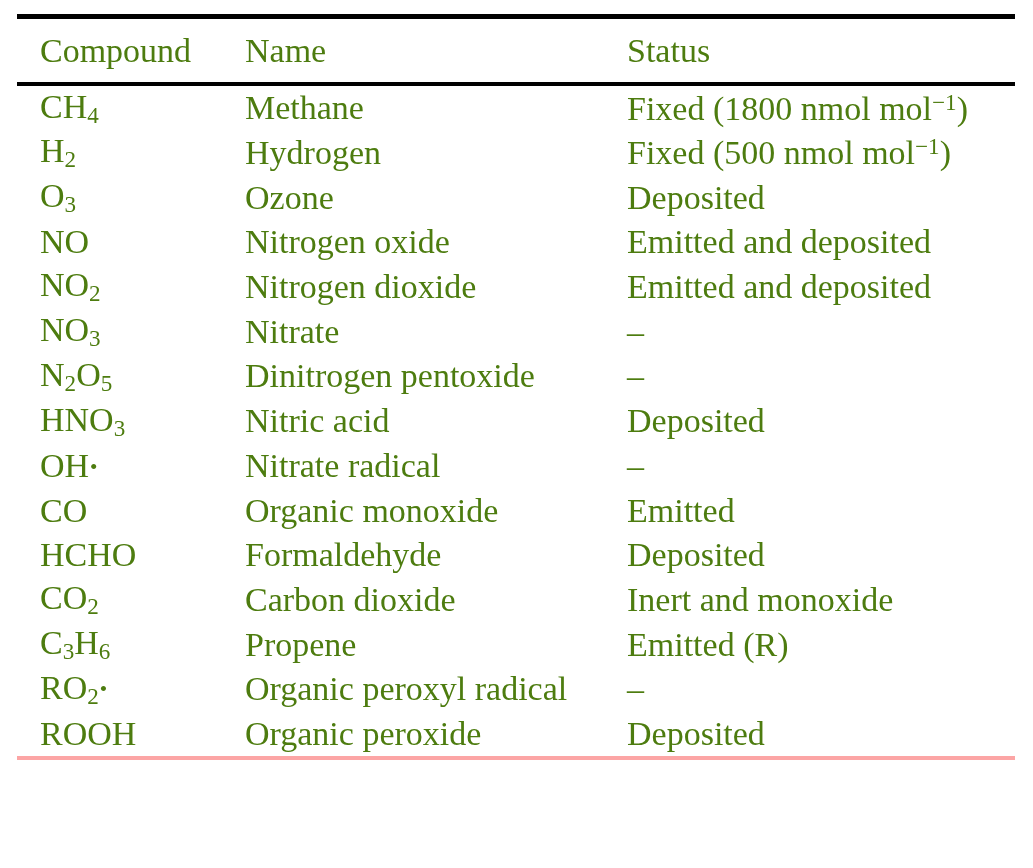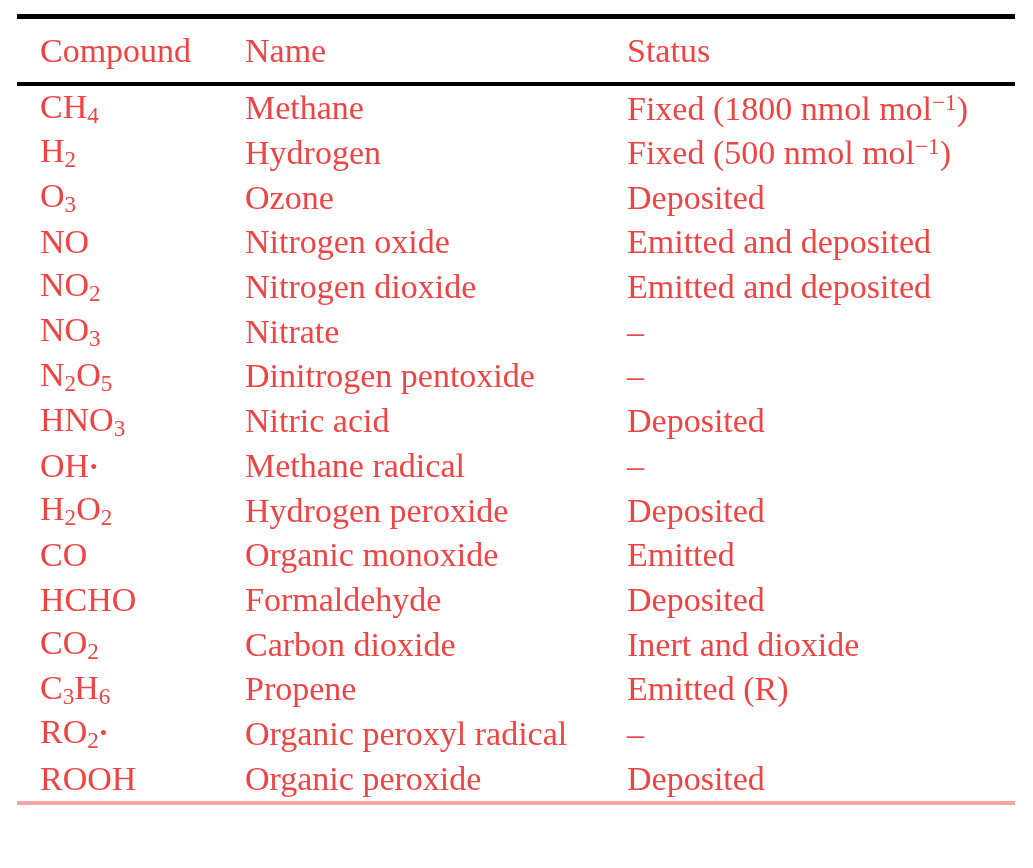--- a/index.html
+++ b/index.html
@@ -17,21 +17,21 @@
     overflow: hidden;
   }
   .tbl {
     position: absolute;
     left: 17px;
     top: 14px;
     width: 998px;
     border-collapse: collapse;
     table-layout: fixed;
     font-size: 34px;
-    color: #ef4444;
+    color: #4d7c0f;
   }
   .tbl col.c1 { width: 228px; }
   .tbl col.c2 { width: 382px; }
   .tbl col.c3 { width: 388px; }
   .tbl thead tr {
     border-top: 5px solid #000000;
     border-bottom: 4px solid #000000;
   }
   .tbl tbody {
     border-bottom: 4px solid #fca5a5;
@@ -122,42 +122,37 @@
           <td><span>Dinitrogen pentoxide</span></td>
           <td><span>–</span></td>
         </tr>
         <tr>
           <td><span>HNO</span><span class="sub">3</span></td>
           <td><span>Nitric acid</span></td>
           <td><span>Deposited</span></td>
         </tr>
         <tr>
           <td><span>OH</span><span class="dot">•</span></td>
-          <td><span>Methane radical</span></td>
+          <td><span>Nitrate radical</span></td>
           <td><span>–</span></td>
-        </tr>
-        <tr>
-          <td><span>H</span><span class="sub">2</span><span>O</span><span class="sub">2</span></td>
-          <td><span>Hydrogen peroxide</span></td>
-          <td><span>Deposited</span></td>
         </tr>
         <tr>
           <td><span>CO</span></td>
           <td><span>Organic monoxide</span></td>
           <td><span>Emitted</span></td>
         </tr>
         <tr>
           <td><span>HCHO</span></td>
           <td><span>Formaldehyde</span></td>
           <td><span>Deposited</span></td>
         </tr>
         <tr>
           <td><span>CO</span><span class="sub">2</span></td>
           <td><span>Carbon dioxide</span></td>
-          <td><span>Inert and dioxide</span></td>
+          <td><span>Inert and monoxide</span></td>
         </tr>
         <tr>
           <td><span>C</span><span class="sub">3</span><span>H</span><span class="sub">6</span></td>
           <td><span>Propene</span></td>
           <td><span>Emitted (R)</span></td>
         </tr>
         <tr>
           <td><span>RO</span><span class="sub">2</span><span class="dot">•</span></td>
           <td><span>Organic peroxyl radical</span></td>
           <td><span>–</span></td>

